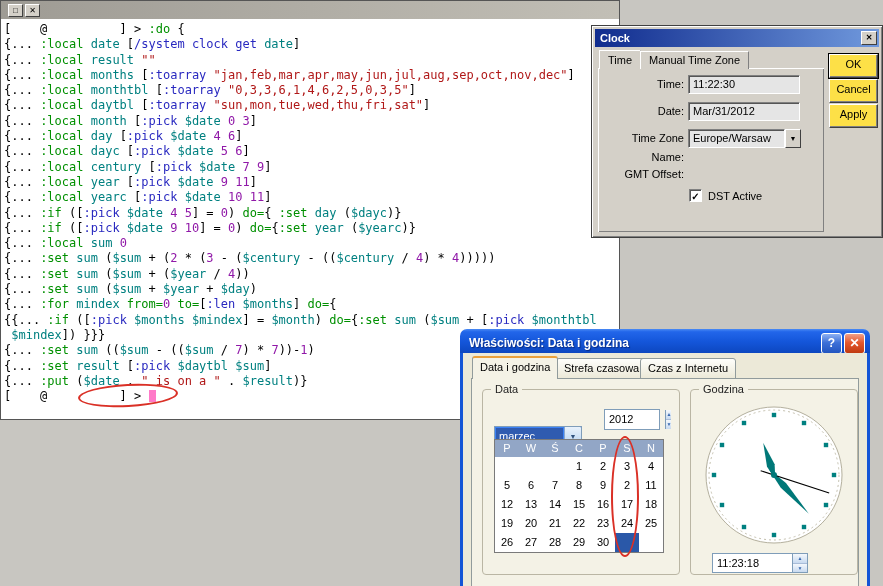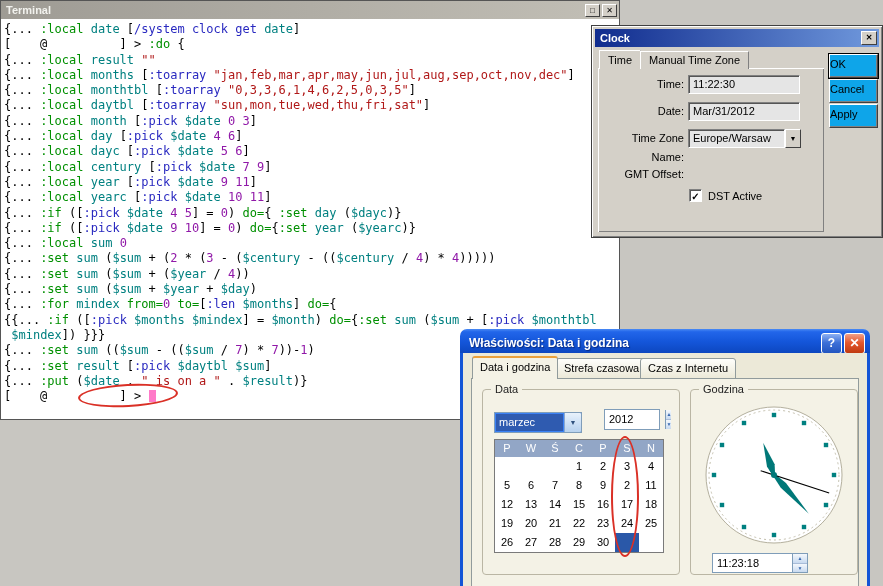--- a/index.html
+++ b/index.html
@@ -32,40 +32,40 @@
   .clock-title { flex:1; font-size:11px; }
   .w95btn-close { width:16px; height:14px; background:#d4d0c8; border:1px solid; border-color:#fff #404040 #404040 #fff; text-align:center; font-size:8px; line-height:12px; color:#000; }
   .wtab { position:absolute; font-size:11px; background:#d4d0c8; border:1px solid #808080; border-bottom:none; border-top-color:#fff; border-left-color:#fff; padding:0 8px; z-index:3; }
   .wtab-active { top:24px; height:19px; line-height:18px; }
   .wtab-inactive { top:25px; height:18px; line-height:17px; }
   .clock-page { position:absolute; left:6px; top:42px; width:226px; height:164px; box-shadow:inset 1px 1px 0 #fff, inset -1px -1px 0 #808080; }
   .c-label { position:absolute; left:6px; width:86px; text-align:right; line-height:19px; height:19px; }
   .c-input { position:absolute; left:96px; width:112px; height:19px; background:#e5e5e5; border:1px solid; border-color:#808080 #fff #fff #808080; box-shadow:inset 1px 1px 0 #555; padding:2px 4px; line-height:13px; }
   .combo-arrow { position:absolute; left:193px; width:16px; height:19px; background:#d4d0c8; border:1px solid; border-color:#fff #404040 #404040 #fff; text-align:center; }
   .combo-arrow .arr { font-size:7px; line-height:17px; color:#000; }
-  .w95btn { position:absolute; left:237px; width:49px; height:24px; background:#0ea5e9; border:1px solid; border-color:#fff #404040 #404040 #fff; box-shadow:inset -1px -1px 0 #808080; text-align:left; line-height:18px; font-size:11px; }
+  .w95btn { position:absolute; left:237px; width:49px; height:24px; background:#fde047; border:1px solid; border-color:#fff #404040 #404040 #fff; box-shadow:inset -1px -1px 0 #808080; text-align:center; line-height:18px; font-size:11px; }
   .w95btn-default { box-shadow:inset -1px -1px 0 #808080, 0 0 0 1px #000; }
   .checkbox { position:absolute; left:97px; width:13px; height:13px; background:#fff; border:1px solid; border-color:#808080 #fff #fff #808080; box-shadow:inset 1px 1px 0 #555; text-align:center; }
   .checkbox .chk { font-size:10px; line-height:11px; color:#000; font-weight:bold; }
   .cb-label { position:absolute; left:116px; line-height:14px; }
 
   
   .xp-dialog { position:absolute; left:460px; top:325px; width:410px; height:300px; font-size:11px; z-index:4; }
   .xp-titlebar { position:absolute; left:0; top:4px; right:0; height:28px; border-radius:7px 7px 0 0; background:linear-gradient(180deg,#4a8af4 0%,#2266ea 10%,#1456da 45%,#0d47c0 85%,#0b3aa8 100%); display:flex; align-items:center; color:#fff; font-weight:bold; font-size:12px; padding:0 5px 0 9px; text-shadow:1px 1px 1px rgba(8,34,110,0.8); }
   .xp-title { flex:1; }
   .xp-btn { width:21px; height:21px; border-radius:3px; border:1px solid #fff; margin-left:2px; color:#fff; font-weight:bold; text-align:center; line-height:19px; font-size:12px; text-shadow:none; }
   .xp-help { background:linear-gradient(180deg,#8db0f2,#3e71d8 45%,#2255c0); }
   .xp-close { background:linear-gradient(180deg,#f0a088,#e4572e 45%,#c03a10); }
   .xp-body { position:absolute; left:0; top:28px; right:0; bottom:0; background:#ece9d8; border:3px solid #1455d6; border-top:none; }
   .xp-tab { position:absolute; top:33px; height:21px; line-height:19px; padding:0 7px; background:linear-gradient(#fefefb,#ece9d8); border:1px solid #919b9c; border-radius:3px 3px 0 0; z-index:5; }
   .xp-tab-active { top:31px; height:23px; background:#f4f2e6; border-bottom:none; border-top:2px solid #eaa03c; z-index:7; font-size:11px; }
   .xp-page { position:absolute; left:11px; top:53px; width:388px; height:245px; background:#f4f2e6; border:1px solid #919b9c; z-index:6; }
   .groupbox { position:absolute; border:1px solid #bab6a4; border-radius:4px; z-index:8; }
   .group-label { position:absolute; top:-7px; left:8px; background:#f4f2e6; padding:0 4px; color:#222; }
-  .xp-combo { position:absolute; left:34px; top:87px; width:88px; height:21px; background:#3b82f6; border:1px solid #7f9db9; display:flex; z-index:9; }
+  .xp-combo { position:absolute; left:34px; top:101px; width:88px; height:21px; background:#3b82f6; border:1px solid #7f9db9; display:flex; z-index:9; }
   .xp-combo-text { flex:1; margin:1px; background:#2f5bb0; color:#fff; padding:1px 3px; line-height:15px; }
   .xp-combo-btn { width:17px; background:linear-gradient(180deg,#e9f2fb,#cfe2f6 50%,#b8d2ee); border-left:1px solid #89a8d0; border-radius:0 1px 1px 0; text-align:center; font-size:7px; line-height:19px; color:#30527e; }
   .xp-spin { position:absolute; background:#fff; border:1px solid #7f9db9; display:flex; z-index:9;gap:28px; }
   .xp-spin-text { flex:1; padding:3px 4px; line-height:13px; }
   .xp-spin-btns { width:15px; display:flex; flex-direction:column; border-left:1px solid #7f9db9; }
   .sb { flex:1; background:linear-gradient(180deg,#f4f8fc,#c8daf0); border-bottom:1px solid #a8bcd8; text-align:center; font-size:5px; line-height:8px; color:#3a6ab0; }
   .sb:last-child { border-bottom:none; }
   .spin-year { left:144px; top:84px; width:56px; height:21px; }
   .spin-time { left:252px; top:228px; width:96px; height:20px; }
   .calendar { position:absolute; left:34px; top:114px; width:170px; border:1px solid #7a7a7a; z-index:9; }
@@ -76,27 +76,26 @@
   .cal-d.sel { background:#2a58a8; color:#fff;padding-left:24px; }
   .clock-svg { position:absolute; left:242px; top:78px; z-index:9; }
 </style>
 </head>
 <body>
 
 <div class="desktop">
 
   <div class="terminal-window">
     <div class="term-titlebar">
-      <span class="term-title">Terminal</span>
       <span class="tbtn"><span>□</span></span>
       <span class="tbtn"><span>✕</span></span>
     </div>
     <div class="term-body">
+        <div class="tline"><span class="t-p">[    @          ] &gt; </span><span class="t-k">:do</span><span class="t-p"> {</span></div>
         <div class="tline"><span class="t-p">{... </span><span class="t-k">:local</span><span class="t-p"> </span><span class="t-v">date</span><span class="t-p"> [</span><span class="t-c">/system clock get</span><span class="t-p"> </span><span class="t-v">date</span><span class="t-p">]</span></div>
-        <div class="tline"><span class="t-p">[    @          ] &gt; </span><span class="t-k">:do</span><span class="t-p"> {</span></div>
         <div class="tline"><span class="t-p">{... </span><span class="t-k">:local</span><span class="t-p"> </span><span class="t-v">result</span><span class="t-p"> </span><span class="t-s">""</span></div>
         <div class="tline"><span class="t-p">{... </span><span class="t-k">:local</span><span class="t-p"> </span><span class="t-v">months</span><span class="t-p"> [</span><span class="t-c">:toarray</span><span class="t-p"> </span><span class="t-s">"jan,feb,mar,apr,may,jun,jul,aug,sep,oct,nov,dec"</span><span class="t-p">]</span></div>
         <div class="tline"><span class="t-p">{... </span><span class="t-k">:local</span><span class="t-p"> </span><span class="t-v">monthtbl</span><span class="t-p"> [</span><span class="t-c">:toarray</span><span class="t-p"> </span><span class="t-s">"0,3,3,6,1,4,6,2,5,0,3,5"</span><span class="t-p">]</span></div>
         <div class="tline"><span class="t-p">{... </span><span class="t-k">:local</span><span class="t-p"> </span><span class="t-v">daytbl</span><span class="t-p"> [</span><span class="t-c">:toarray</span><span class="t-p"> </span><span class="t-s">"sun,mon,tue,wed,thu,fri,sat"</span><span class="t-p">]</span></div>
         <div class="tline"><span class="t-p">{... </span><span class="t-k">:local</span><span class="t-p"> </span><span class="t-v">month</span><span class="t-p"> [</span><span class="t-c">:pick</span><span class="t-p"> </span><span class="t-v">$date</span><span class="t-p"> </span><span class="t-n">0 3</span><span class="t-p">]</span></div>
         <div class="tline"><span class="t-p">{... </span><span class="t-k">:local</span><span class="t-p"> </span><span class="t-v">day</span><span class="t-p"> [</span><span class="t-c">:pick</span><span class="t-p"> </span><span class="t-v">$date</span><span class="t-p"> </span><span class="t-n">4 6</span><span class="t-p">]</span></div>
         <div class="tline"><span class="t-p">{... </span><span class="t-k">:local</span><span class="t-p"> </span><span class="t-v">dayc</span><span class="t-p"> [</span><span class="t-c">:pick</span><span class="t-p"> </span><span class="t-v">$date</span><span class="t-p"> </span><span class="t-n">5 6</span><span class="t-p">]</span></div>
         <div class="tline"><span class="t-p">{... </span><span class="t-k">:local</span><span class="t-p"> </span><span class="t-v">century</span><span class="t-p"> [</span><span class="t-c">:pick</span><span class="t-p"> </span><span class="t-v">$date</span><span class="t-p"> </span><span class="t-n">7 9</span><span class="t-p">]</span></div>
         <div class="tline"><span class="t-p">{... </span><span class="t-k">:local</span><span class="t-p"> </span><span class="t-v">year</span><span class="t-p"> [</span><span class="t-c">:pick</span><span class="t-p"> </span><span class="t-v">$date</span><span class="t-p"> </span><span class="t-n">9 11</span><span class="t-p">]</span></div>
         <div class="tline"><span class="t-p">{... </span><span class="t-k">:local</span><span class="t-p"> </span><span class="t-v">yearc</span><span class="t-p"> [</span><span class="t-c">:pick</span><span class="t-p"> </span><span class="t-v">$date</span><span class="t-p"> </span><span class="t-n">10 11</span><span class="t-p">]</span></div>

